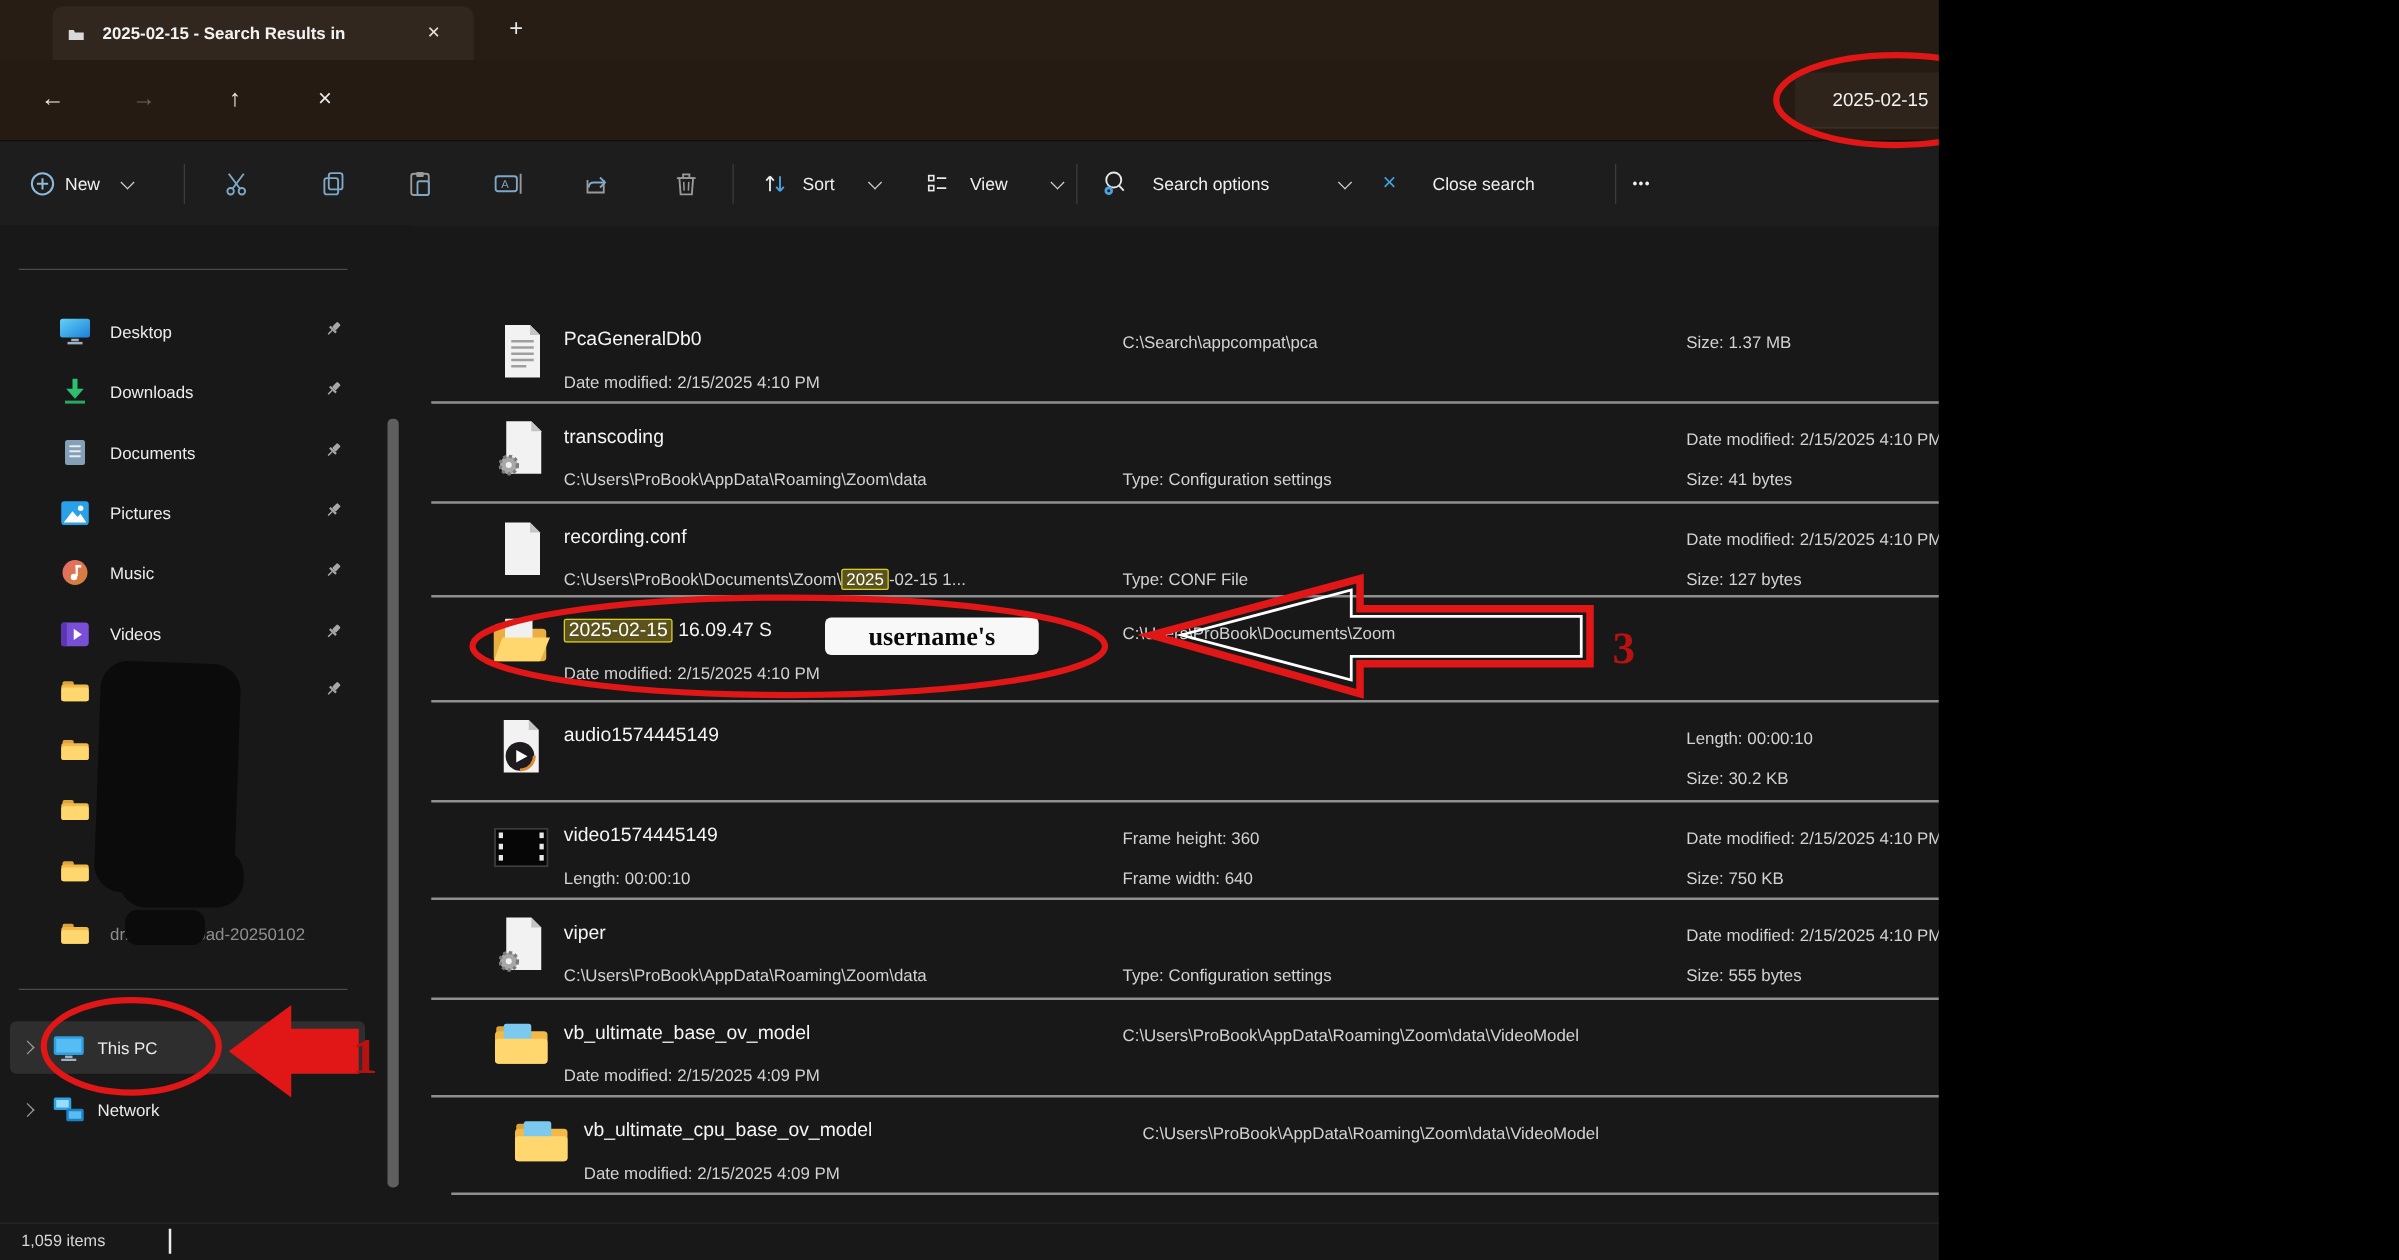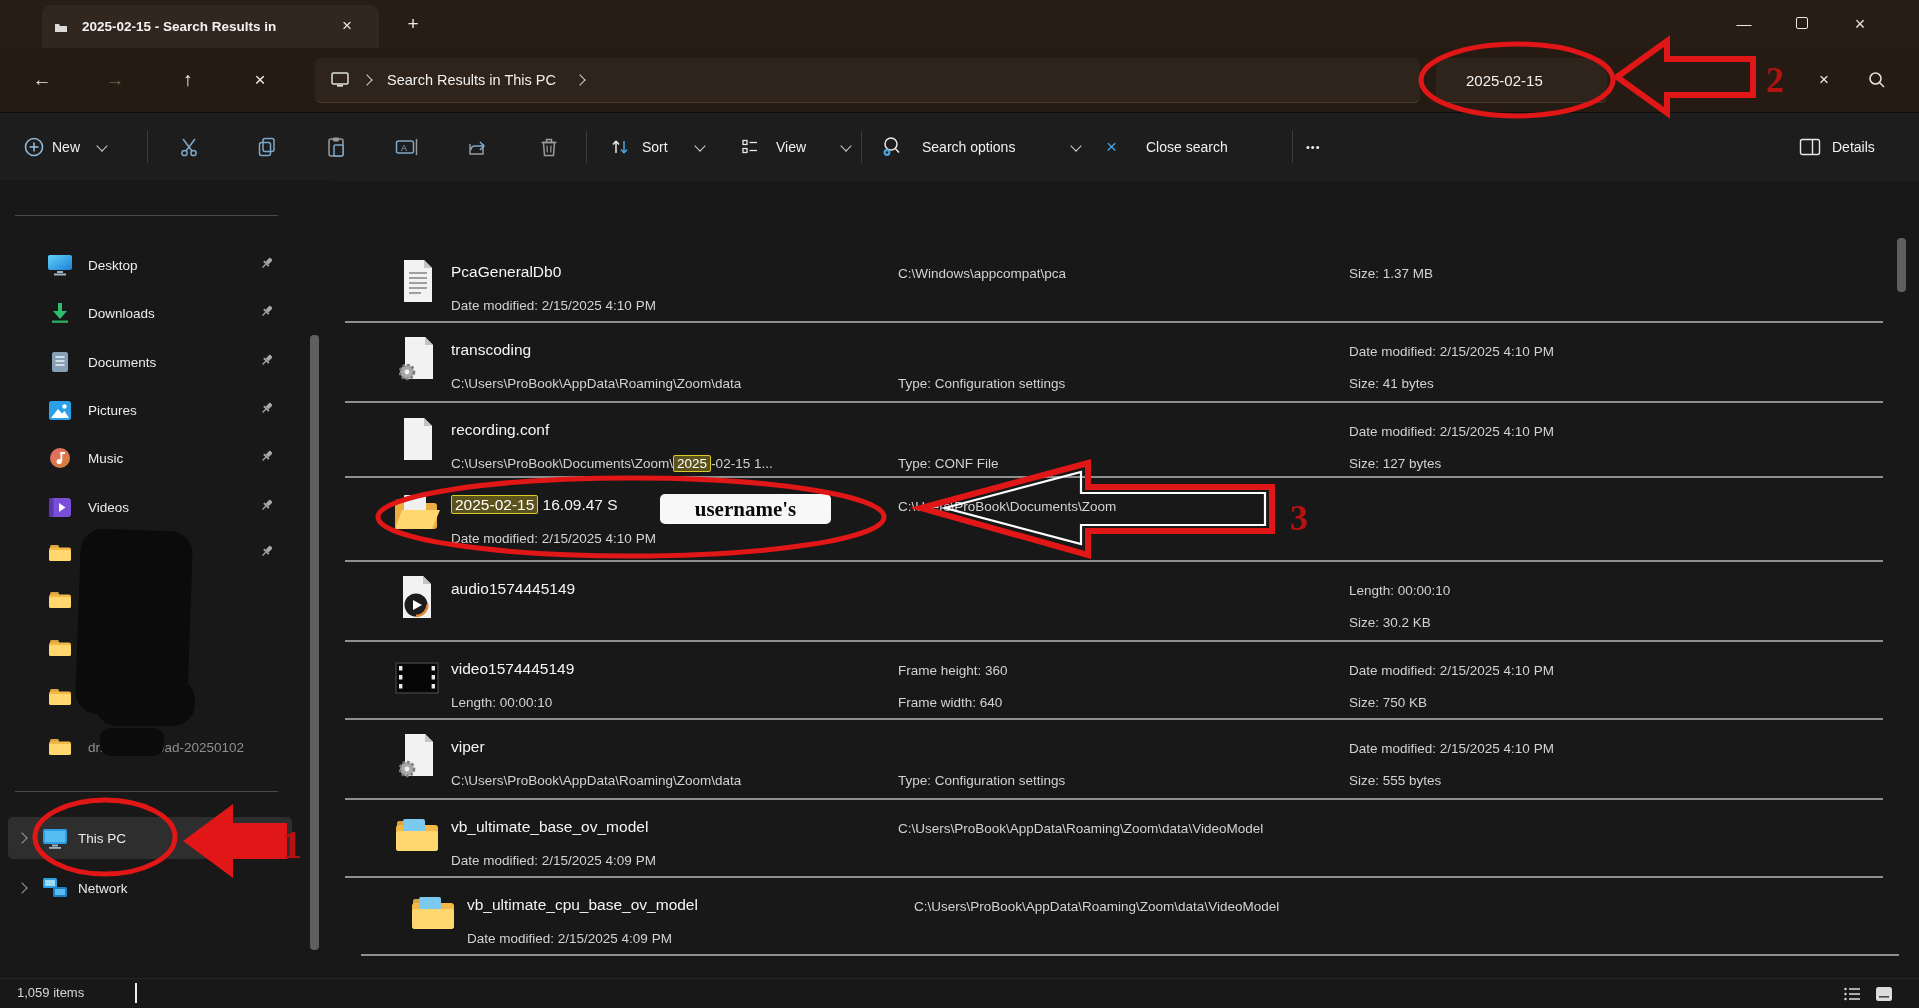--- a/index.html
+++ b/index.html
@@ -1,16 +1,16 @@
 <!DOCTYPE html>
 <html><head>
 <meta charset="utf-8">
 <style>
   html,body{margin:0;padding:0;background:#000;}
-  .screen{position:relative;width:1919px;height:1008px;background:#181818;overflow:hidden;
+  .screen{position:relative;width:1551px;height:1008px;background:#181818;overflow:hidden;
           font-family:"Liberation Sans","DejaVu Sans",sans-serif;color:#f0f0f0;}
   .abs{position:absolute;}
   
   .titlebar{position:absolute;left:0;top:0;width:1919px;height:48px;background:#271d15;}
   .tab{position:absolute;left:42px;top:5px;width:337px;height:43px;background:#32271e;
        border-radius:9px 9px 0 0;display:flex;align-items:center;}
   .tab-title{font-size:13.5px;font-weight:bold;color:#f2f2f2;margin-left:14px;white-space:nowrap;
              overflow:hidden;max-width:220px;}
   .xglyph{color:#e6e6e6;font-size:17px;line-height:17px;}
   .tab-close{position:absolute;right:22px;top:12px;width:20px;height:20px;text-align:center;cursor:default;}
@@ -85,31 +85,20 @@
     <div class="wctl" style="left:1779px;"><span class="wmax-box"></span></div>
     <div class="wctl" style="left:1837px;font-size:18px;">×</div>
   </div>
 
   <div class="navbar">
     <div class="navico" style="left:24px;">←</div>
     <div class="navico dis" style="left:97px;">→</div>
     <div class="navico" style="left:170px;">↑</div>
     <div class="navico" style="left:242px;">×</div>
 
-    <div class="addressbar">
-      <span style="margin-left:16px;display:inline-flex;">
-        <svg width="18" height="16" viewBox="0 0 18 16">
-            <rect x="1" y="1" width="16" height="11" rx="1.5" fill="none" stroke="#e0e0e0" stroke-width="1.5"></rect>
-            <rect x="6" y="13" width="6" height="1.6" fill="#e0e0e0"></rect>
-          </svg>
-      </span>
-      <span class="chev chev-r" style="margin-left:14px;"></span>
-      <span class="crumb" style="margin-left:16px;">Search Results in This PC</span>
-      <span class="chev chev-r" style="margin-left:14px;"></span>
-    </div>
 
     <div class="searchbox">
       <span style="margin-left:30px;font-size:15px;color:#f2f2f2;">2025-02-15</span>
     </div>
     <div class="navico" style="left:1806px;font-size:17px;">×</div>
     <div class="navico" style="left:1859px;">
       <svg width="18" height="18" viewBox="0 0 18 18" style="margin-top:23px;">
           <circle cx="7.5" cy="7.5" r="5.5" fill="none" stroke="#e0e0e0" stroke-width="1.6"></circle>
           <line x1="11.8" y1="11.8" x2="16" y2="16" stroke="#e0e0e0" stroke-width="1.6"></line>
         </svg>
@@ -438,21 +427,21 @@
             <g stroke="#9f9f9f" stroke-width="2">
               <line x1="9" y1="14" x2="27" y2="14"></line>
               <line x1="9" y1="19" x2="27" y2="19"></line>
               <line x1="9" y1="24" x2="27" y2="24"></line>
               <line x1="9" y1="29" x2="27" y2="29"></line>
               <line x1="9" y1="34" x2="21" y2="34"></line>
             </g>
           </svg>
         </div>
         <div class="fname" style="top: 18px;">PcaGeneralDb0</div>
-        <div class="fdet" style="left: 898px; top: 21px;">C:\Windows\appcompat\pca</div>
+        <div class="fdet" style="left: 898px; top: 21px;">C:\Search\appcompat\pca</div>
         <div class="fdet" style="left: 1349px; top: 21px;">Size: 1.37 MB</div>
         <div class="fdet" style="left: 451px; top: 53px;">Date modified: 2/15/2025 4:10 PM</div>
         <div class="sep"></div>
       </div>
       <div class="frow" style="top: 143px; height: 80px;">
         <div class="ficon" style="top: 12px;">
           <svg width="36" height="46" viewBox="0 0 36 46">
             <path d="M6 1h20l8 8v34H6z" fill="#f2f2f2"></path>
             <path d="M26 1l8 8h-8z" fill="#c4c4c4"></path>
             <circle cx="8" cy="36" r="7" fill="#a8a8a8" stroke="#7c7c7c" stroke-width="2.6" stroke-dasharray="2.5,2.2"></circle>

